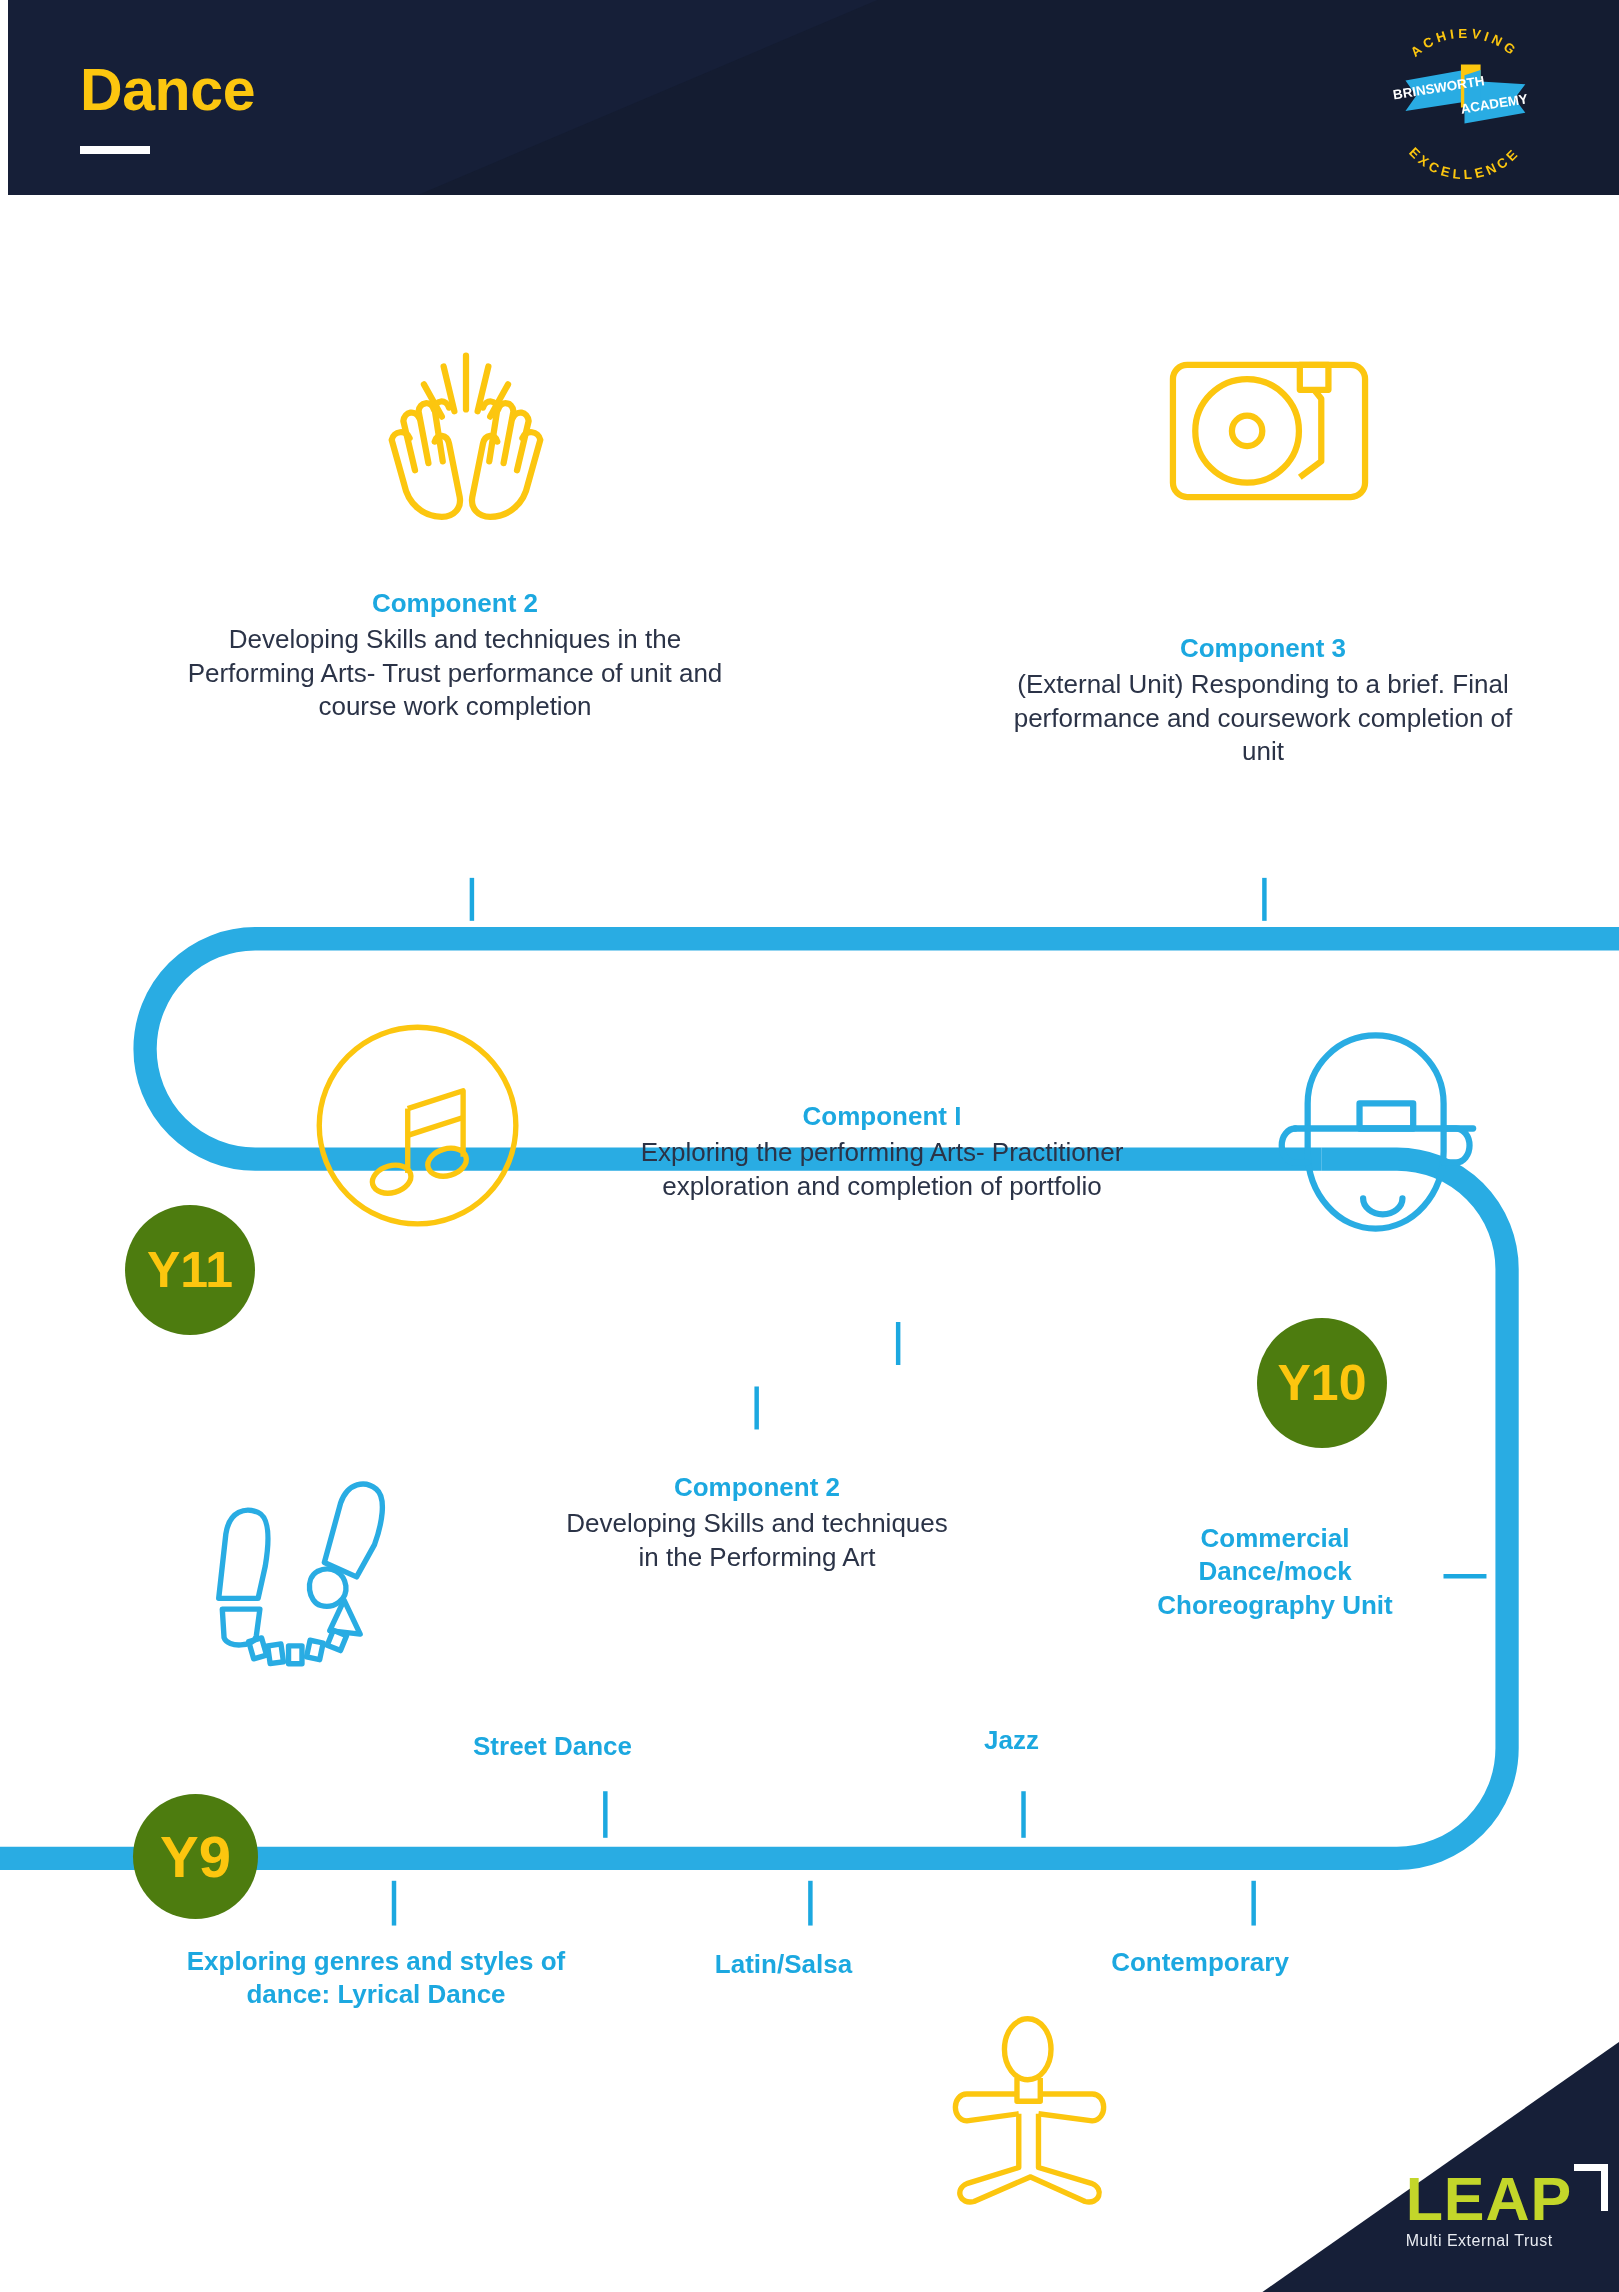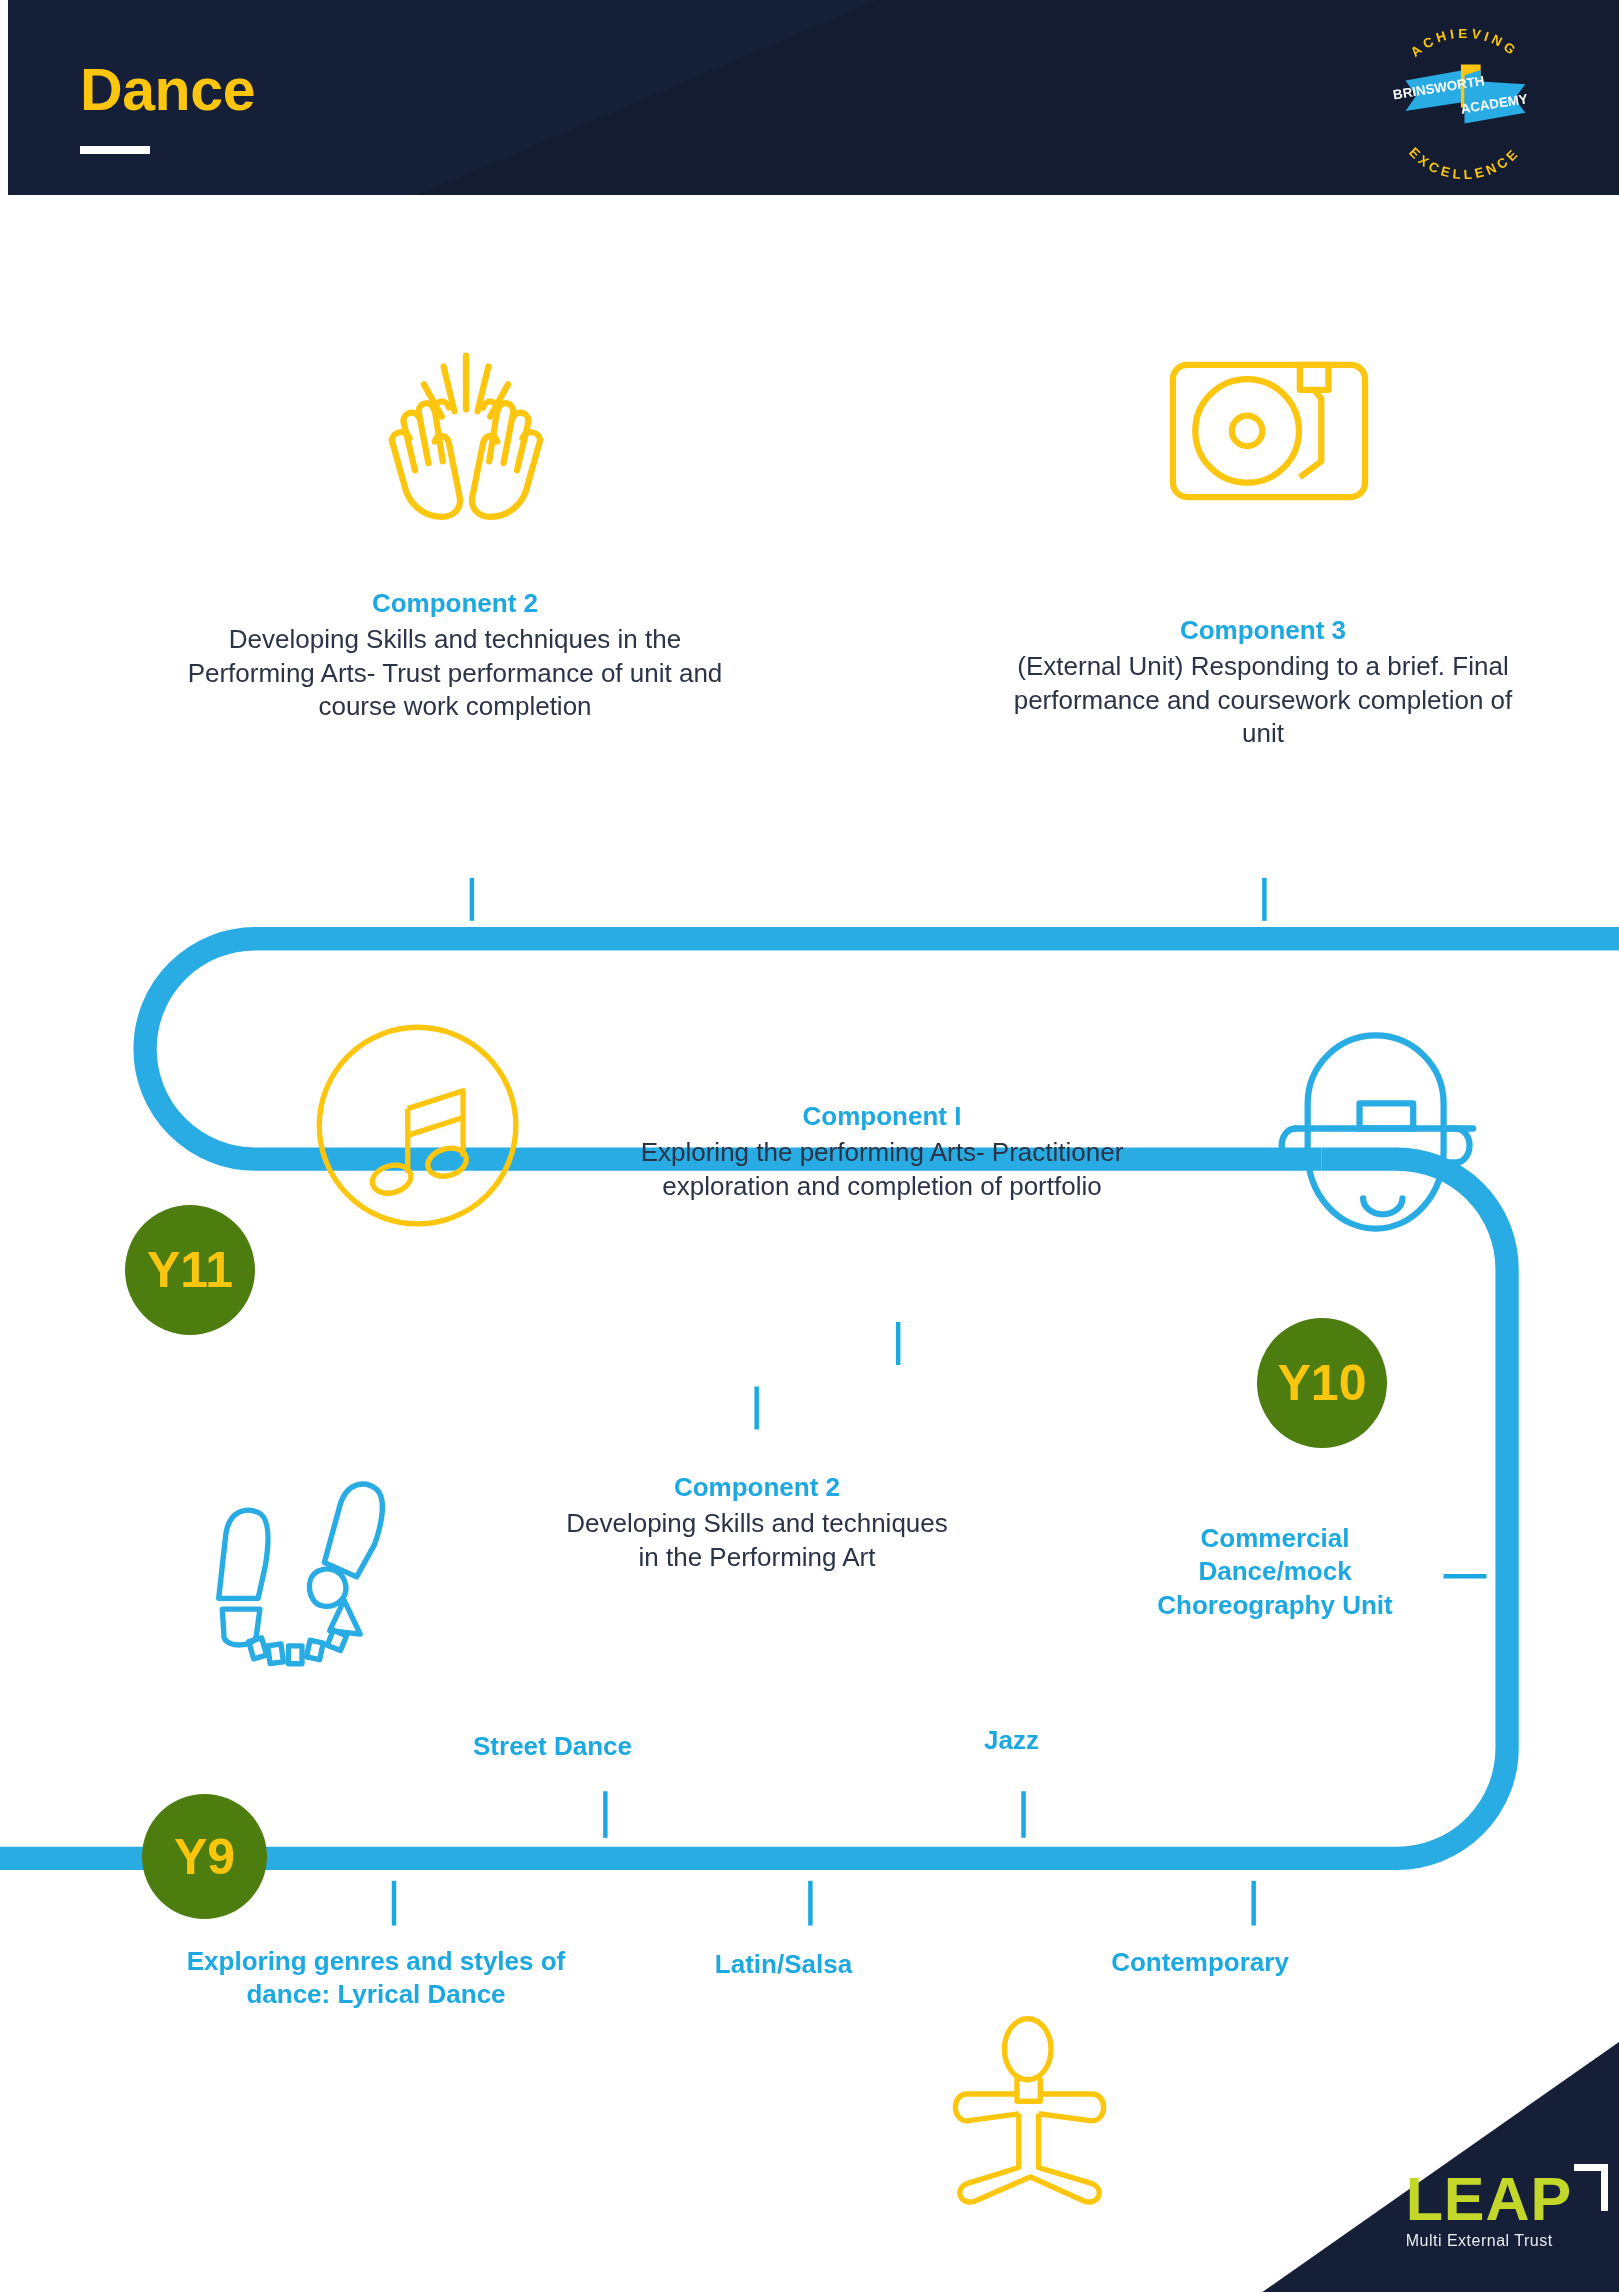--- a/index.html
+++ b/index.html
@@ -51,41 +51,41 @@
     position:absolute;
     border-radius:50%;
     background:#4d7c0f;
     color:#fcc60f;
     font-weight:bold;
     display:flex; align-items:center; justify-content:center;
     z-index:6;
   }
   .ynode.y11 { left:125px; top:1205px; width:130px; height:130px; font-size:50px; }
   .ynode.y10 { left:1257px; top:1318px; width:130px; height:130px; font-size:50px; }
-  .ynode.y9  { left:142px;  top:1794px; width:125px; height:125px; font-size:50px; }
+  .ynode.y9  { left:133px;  top:1794px; width:125px; height:125px; font-size:58px; }
 
   
   .tblock { position:absolute; text-align:center; z-index:5; }
   .tblock .ttl {
     color:#1ca8e0; font-weight:bold; font-size:26px;
     line-height:1.3; margin-bottom:2.7px;
   }
   .tblock .body {
     color:#2b3347; font-size:26px; line-height:1.28; font-weight:300;
   }
 
   
   .blabel {
     position:absolute; text-align:center; z-index:5;
     color:#1ca8e0; font-weight:bold; font-size:26px; line-height:1.28;
   }
 
   
   #txt-comp2-top { left:184px; top:587px; width:542px; }
-  #txt-comp3     { left:992px; top:614px; width:542px; }
+  #txt-comp3     { left:992px; top:632px; width:542px; }
   #txt-comp1     { left:631px;  top:1100px; width:502px; }
   #txt-comp2-bot { left:560px;  top:1471px; width:394px; }
   #txt-commercial{ left:1145px; top:1522px; width:260px; }
   #lbl-street    { left:409px;  top:1730px; width:287px; }
   #lbl-jazz      { left:931px; top:1724px; width:161px; }
   #lbl-exploring { left:179px;  top:1945px; width:394px; }
   #lbl-latin     { left:627px;  top:1948px; width:313px; }
   #lbl-contemp   { left:994px; top:1946px; width:412px; }
 
   

